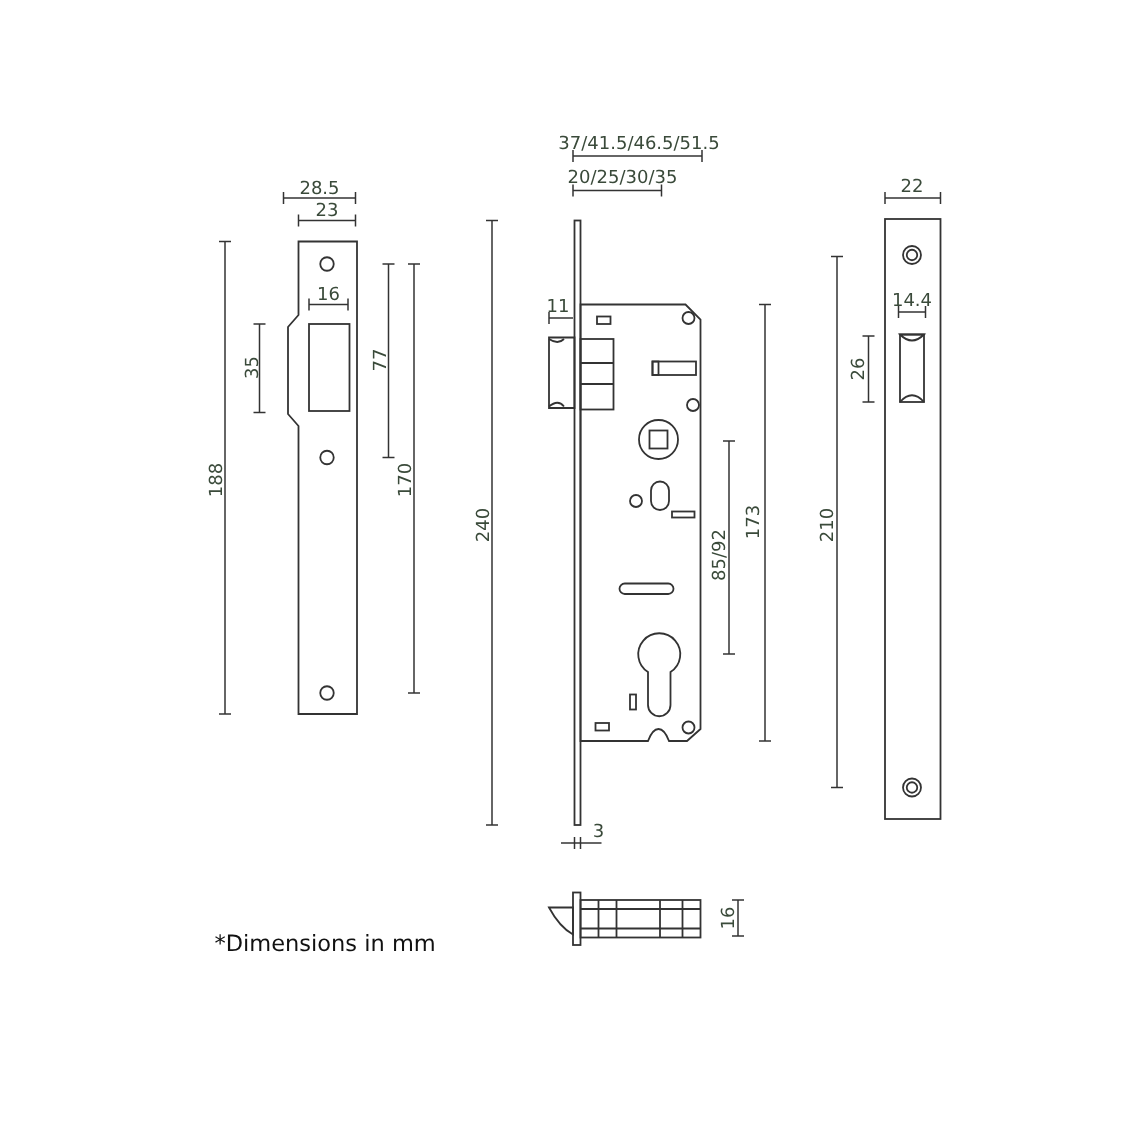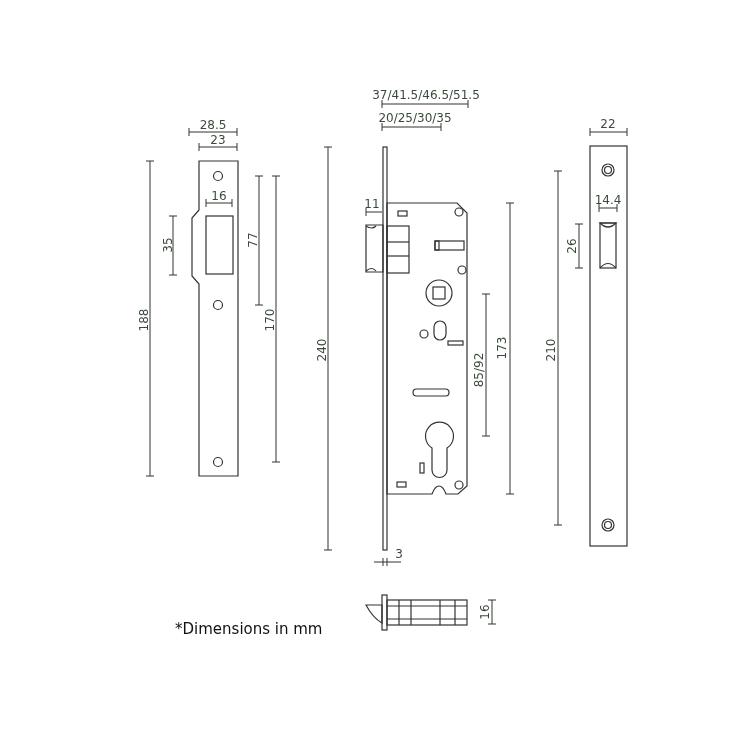--- a/index.html
+++ b/index.html
@@ -1,21 +1,21 @@
 <!DOCTYPE html>
 <html><head>
 <meta charset="utf-8">
 <style>
   html, body { margin:0; padding:0; background:#ffffff; }
   body { width:750px; height:750px; position:relative; overflow:hidden; font-family:"Liberation Sans", sans-serif; }
   svg { position:absolute; left:0; top:0; }
   .ln { stroke:#333; stroke-width:1.2; fill:none; }
   .dm { stroke:#333; stroke-width:1; fill:none; }
   .dt { font-family:"DejaVu Sans", sans-serif; font-size:12px; fill:#3a4a3a; }
-  .note { position:absolute; left:143px; top:620px; font-family:"DejaVu Sans", sans-serif; font-size:15px; color:#111;margin-left:32px; }
+  .note { position:absolute; left:143px; top:620px; font-family:"DejaVu Sans", sans-serif; font-size:15px; color:#111; }
 </style>
 </head>
 <body>
 
 <svg width="750" height="750" viewBox="0 0 750 750">
 
   <g>
     <path class="ln" d="M199,161 L238,161 L238,476 L199,476 L199,284 L192,276 L192,218 L199,210 Z"></path>
     <rect class="ln" x="206" y="216" width="27" height="58"></rect>
     <circle class="ln" cx="218" cy="176" r="4.5"></circle>

